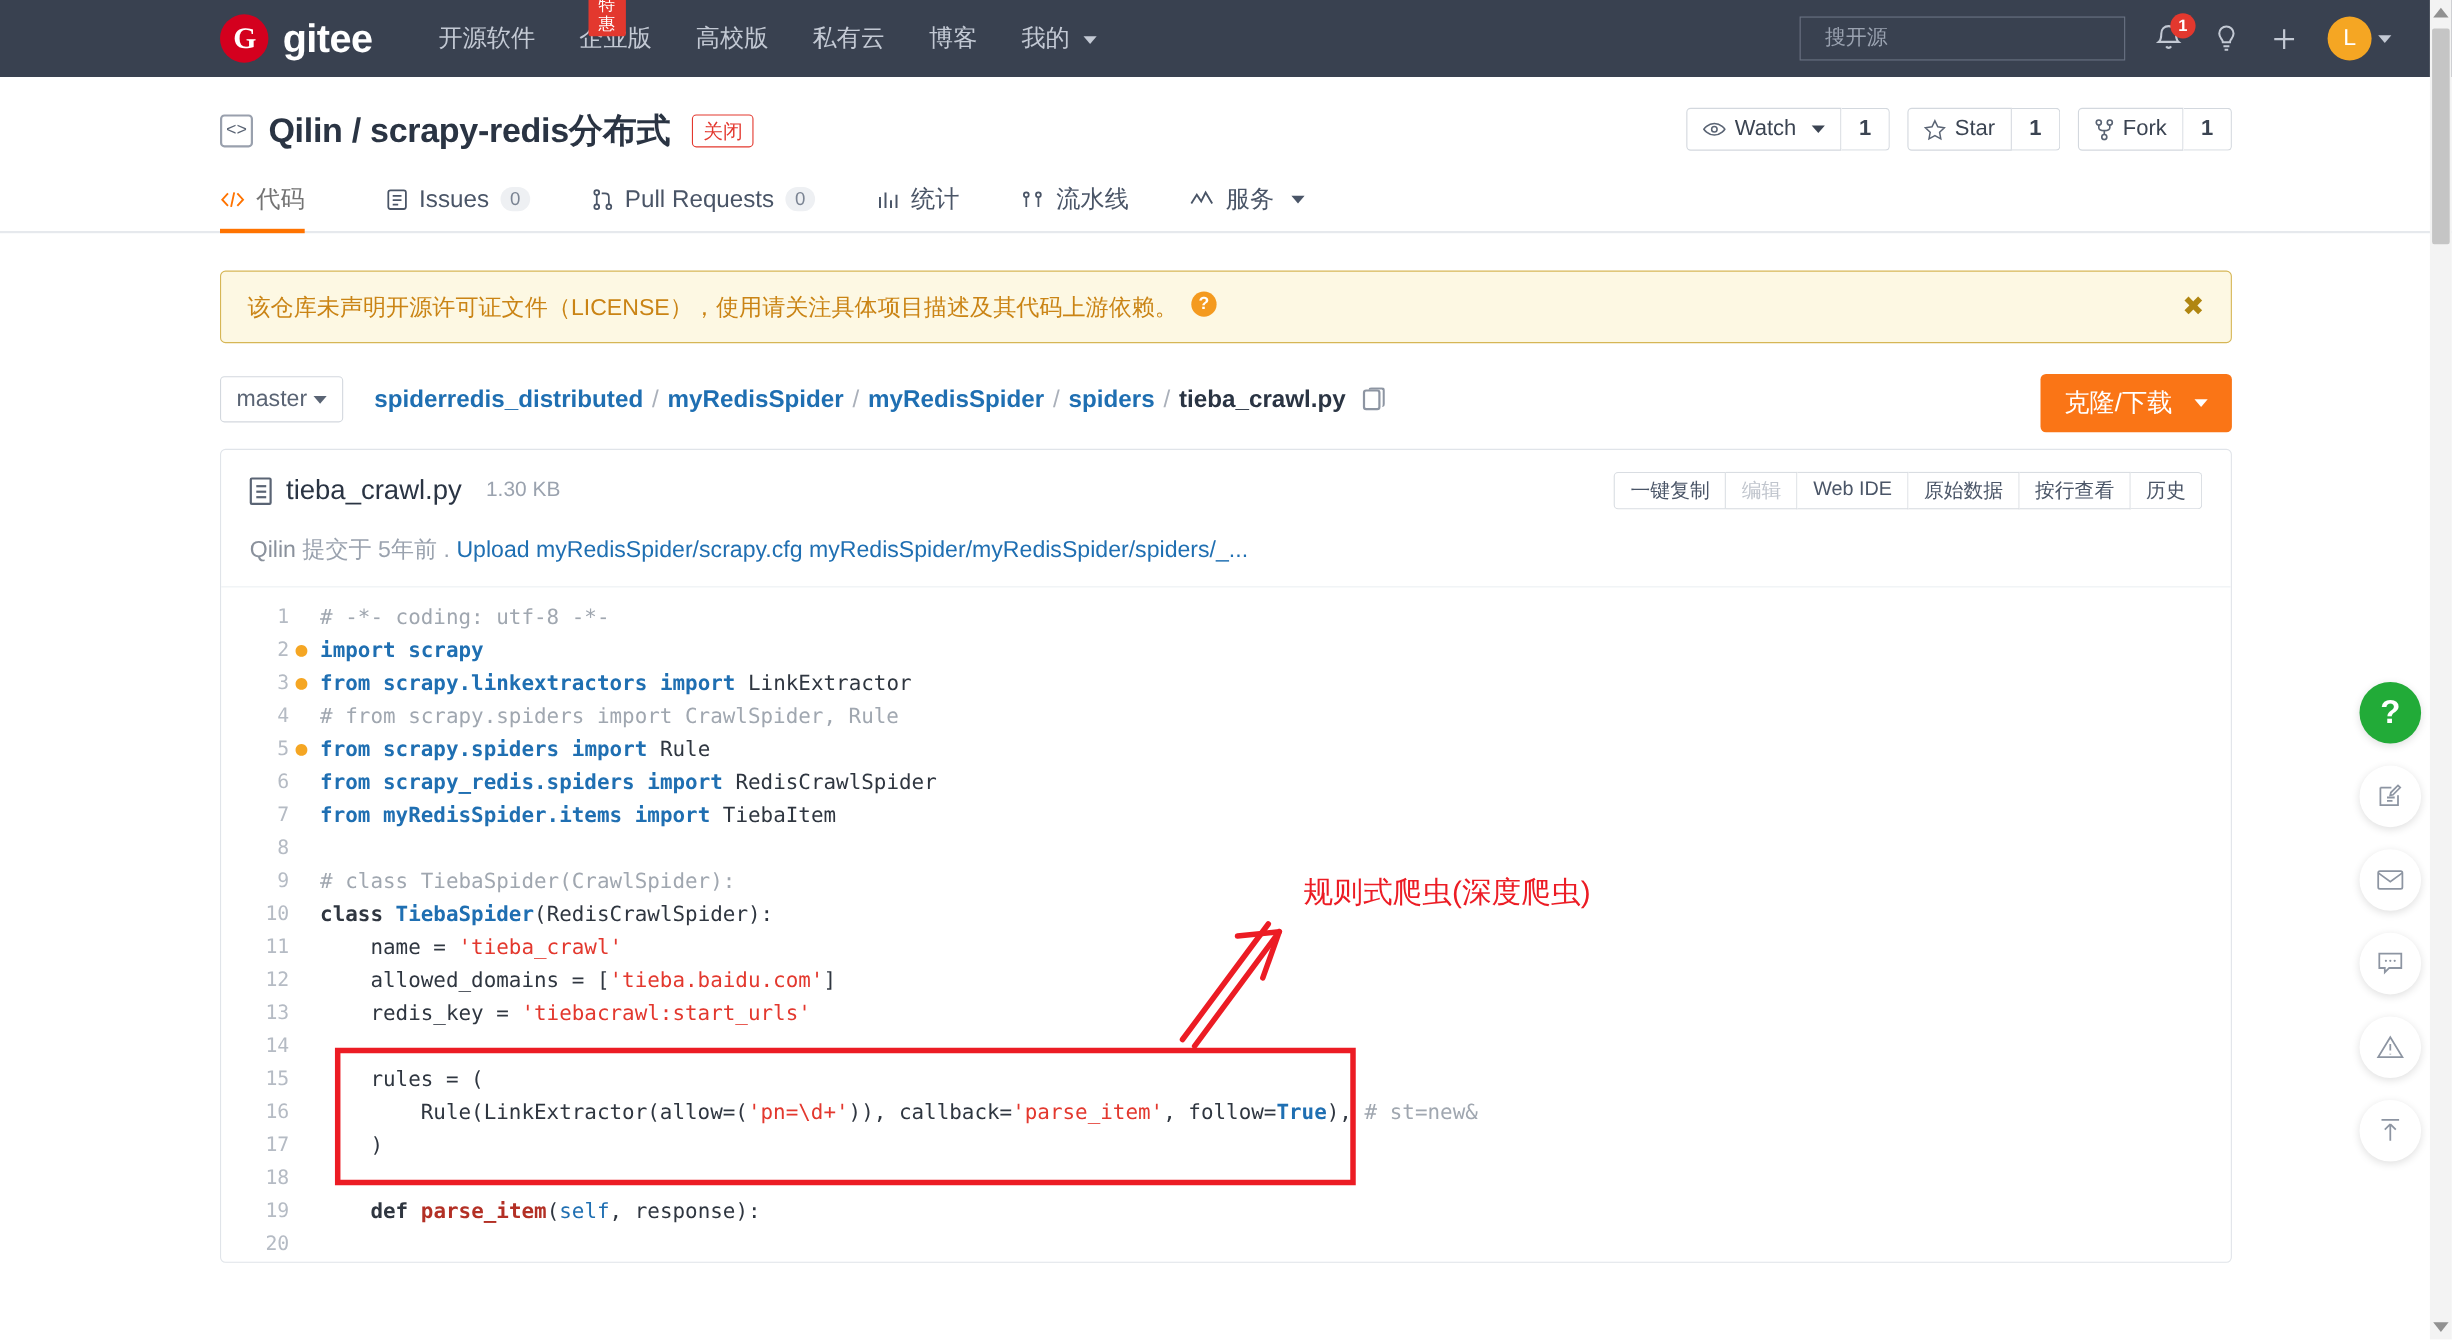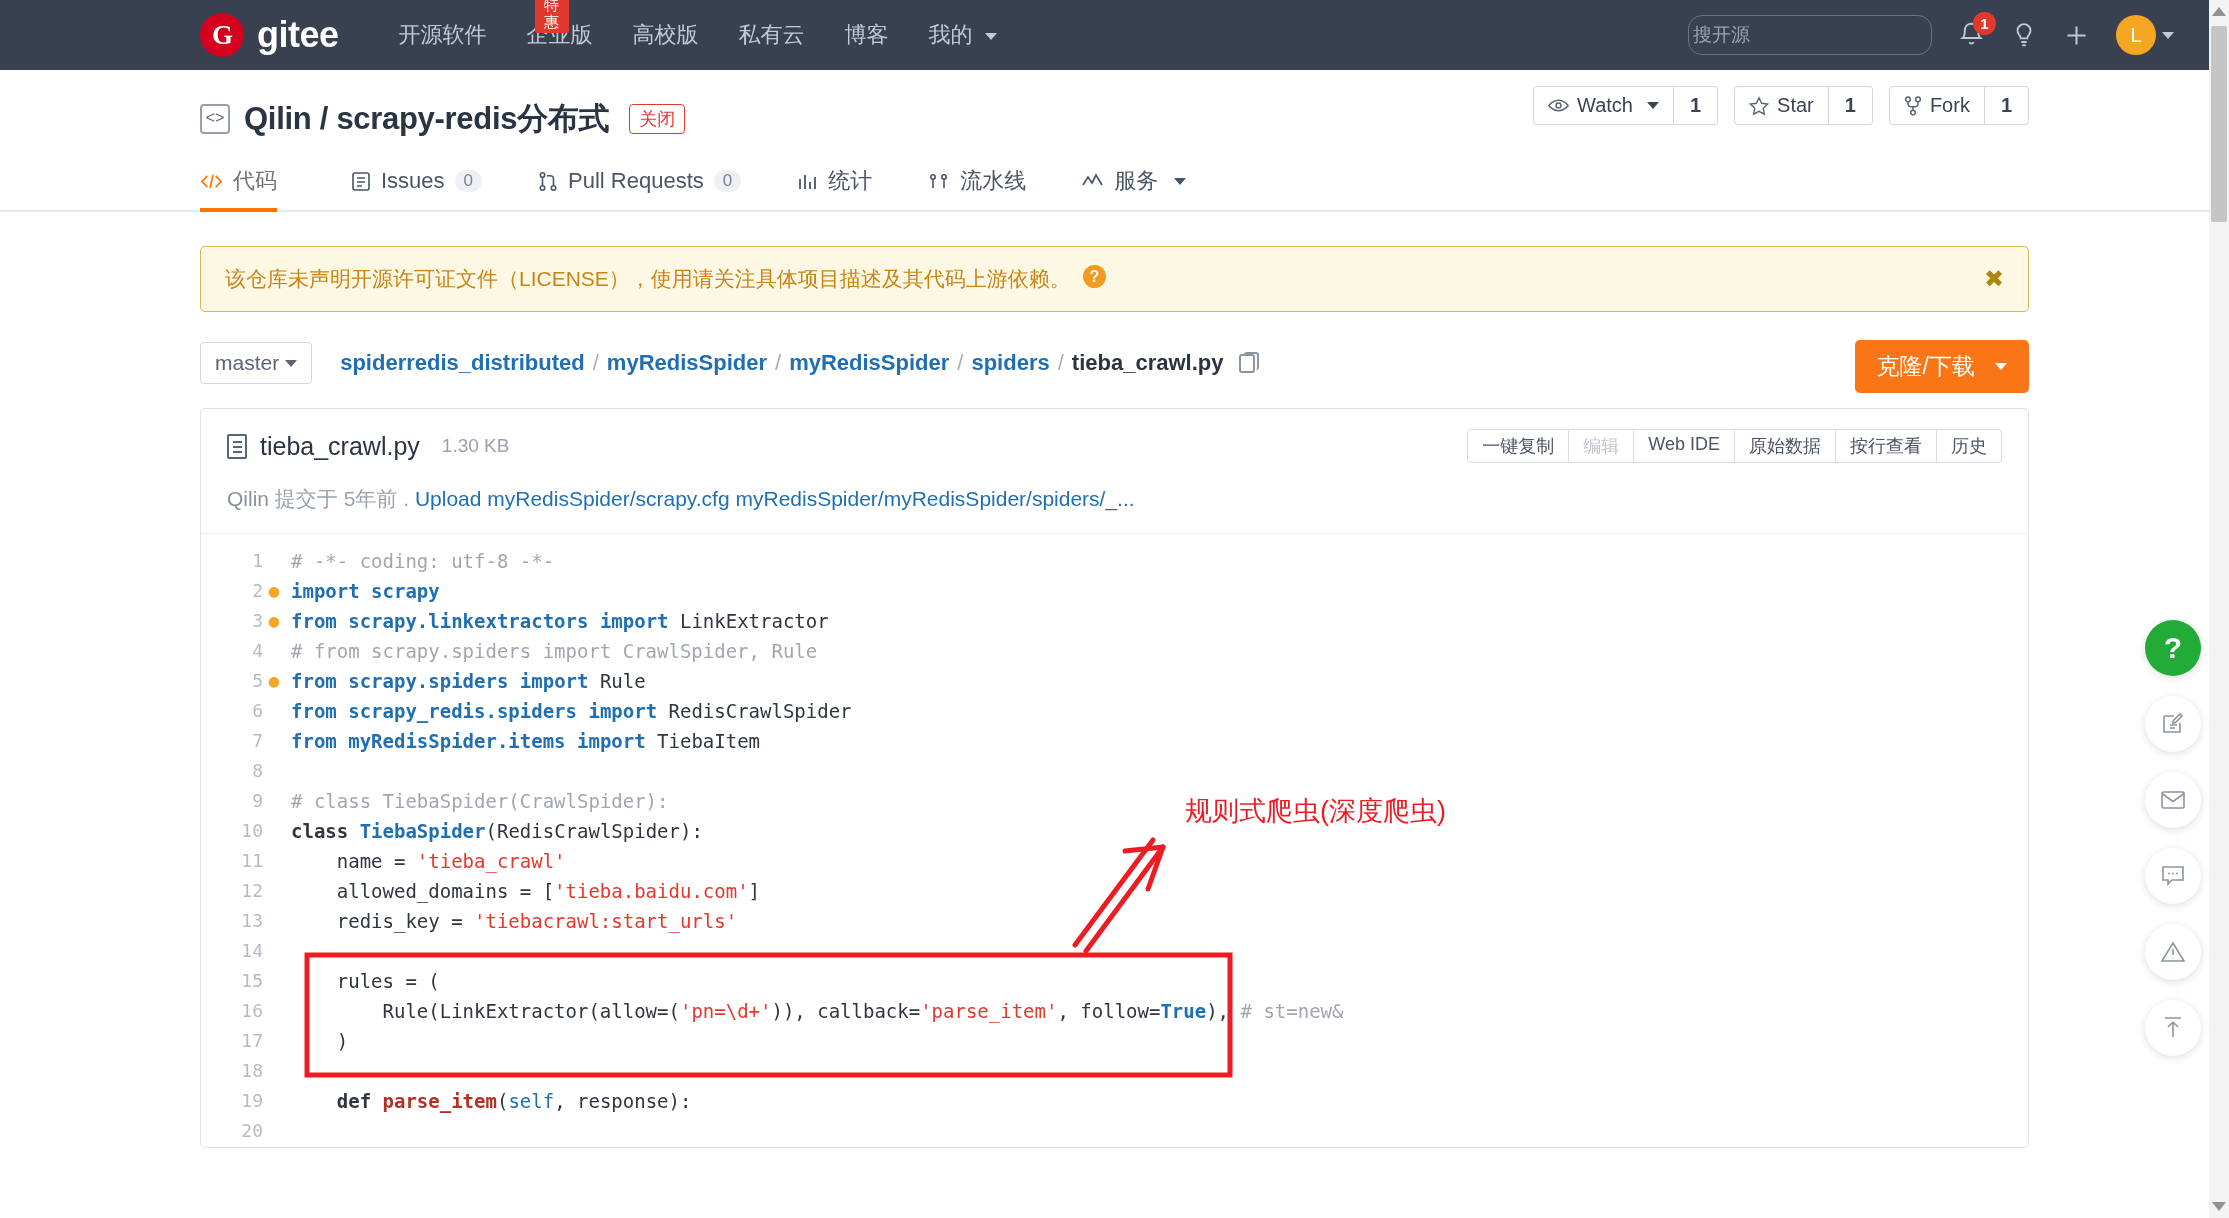--- a/index.html
+++ b/index.html
@@ -38,22 +38,22 @@
   .caret-down {
     display: inline-block; width: 0; height: 0; margin-left: 6px;
     border-left: 6px solid transparent; border-right: 6px solid transparent;
     border-top: 7px solid currentColor; vertical-align: middle;
   }
   .topnav-right {
     position: absolute; right: 55px; top: 0; height: 70px;
     display: flex; align-items: center; gap: 26px;
   }
   .search-box {
-    width: 244px; height: 40px; border: 1px solid #6b7383; border-radius: 14px;
-    background: transparent; color: #b6bcc8; font-size: 19px; padding: 0 4px;
+    width: 296px; height: 40px; border: 1px solid #6b7383; border-radius: 0;
+    background: transparent; color: #b6bcc8; font-size: 19px; padding: 0 22px;
     font-family: "Liberation Sans", sans-serif; outline: none;
   }
   .search-box::placeholder { color: #9aa2b0; }
   .icon-btn { position: relative; cursor: pointer; display: flex; align-items: center; }
   .bell-badge {
     position: absolute; top: -9px; right: -11px; background: #e3382e; color: #fff;
     font-size: 15px; font-weight: bold; min-width: 23px; height: 23px; border-radius: 12px;
     display: flex; align-items: center; justify-content: center; padding: 0 5px;
   }
   .avatar {
@@ -70,21 +70,21 @@
     width: 30px; height: 30px; border: 2px solid #99a0ad; border-radius: 4px;
     display: flex; align-items: center; justify-content: center;
     color: #5a6474; font-size: 16px; font-family: "Liberation Mono", monospace;
   }
   .repo-title { font-size: 31px; font-weight: bold; color: #2a3443; letter-spacing: -0.3px; }
   .repo-title .owner { color: #2a3443; }
   .state-badge {
     border: 1px solid #e3382e; color: #e3382e; font-size: 18px;
     padding: 2px 9px; border-radius: 4px; margin-left: 6px;
   }
-  .repo-actions { position: absolute; right: 200px; top: 16px; display: flex; gap: 16px; }
+  .repo-actions { position: absolute; right: 200px; top: 28px; display: flex; gap: 16px; }
   .btn-group { display: flex; align-items: stretch; }
   .btn-seg {
     border: 1px solid #d3d8de; background: #fff; color: #3b4452; font-size: 20px;
     padding: 7px 14px; display: flex; align-items: center; gap: 8px; cursor: pointer;
   }
   .btn-seg:first-child { border-radius: 4px 0 0 4px; }
   .btn-seg.count { border-left: none; border-radius: 0 4px 4px 0; font-weight: bold; padding: 7px 16px; }
 
   
   .tabs { display: flex; gap: 0; padding: 0 200px; margin-top: 26px; position: relative; }

